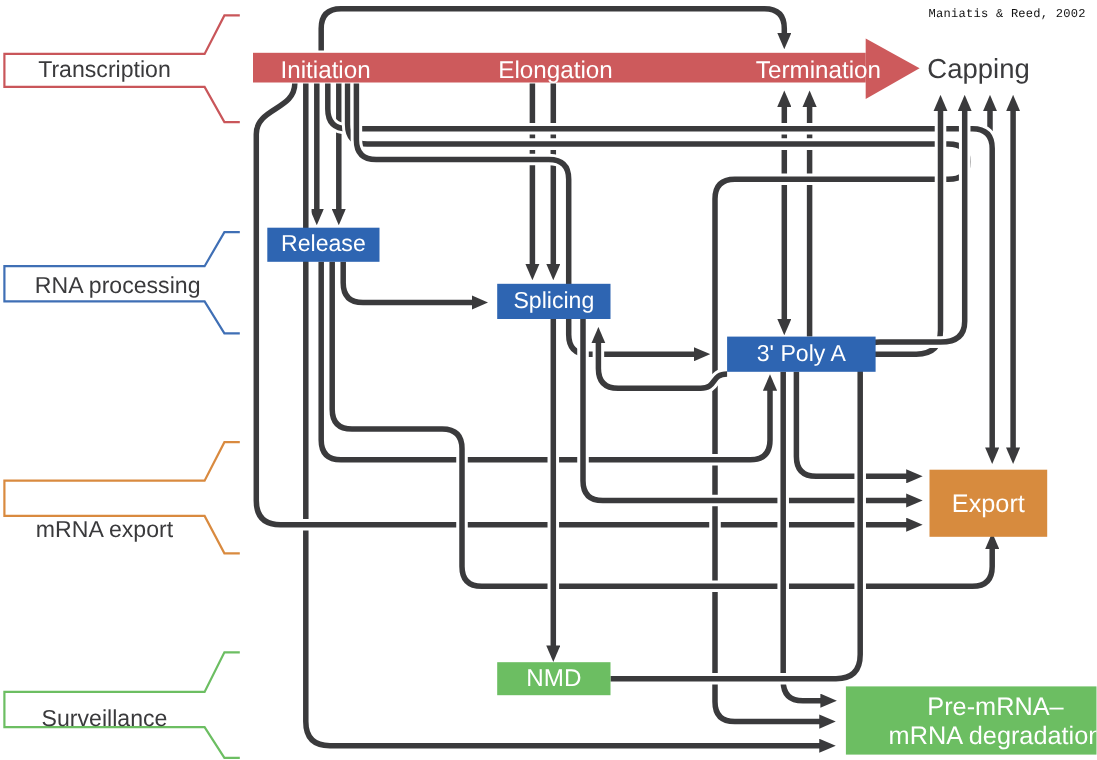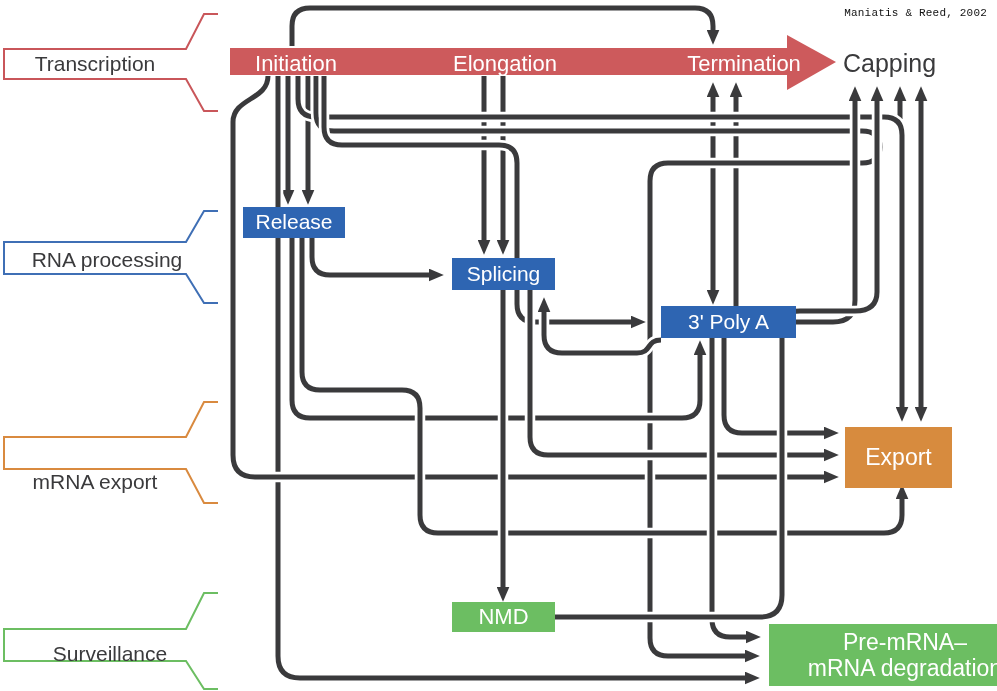--- a/index.html
+++ b/index.html
@@ -99,21 +99,21 @@
   <div class="bannerlab" style="left:296px;top:51px;">Initiation</div>
   <div class="bannerlab" style="left:505px;top:51px;">Elongation</div>
   <div class="bannerlab" style="left:704px;top:51px;margin-left:40px;">Termination</div>
   <div id="release" style="left:843px;top:49px;">Capping</div>
 
   <div id="caption" style="right:10px;top:7px;">Maniatis &amp; Reed, 2002</div>
 
   <div class="rowlab" style="left:4px;top:49px;width:182px;height:30px;">Transcription</div>
   <div class="rowlab" style="left:16px;top:242px;width:182px;height:35px;">RNA processing</div>
   <div class="rowlab" style="left:4px;top:437px;width:182px;height:32px;margin-top:29px;">mRNA export</div>
-  <div class="rowlab" style="left:19px;top:629px;width:182px;height:49px;">Surveillance</div>
+  <div class="rowlab" style="left:4px;top:629px;width:182px;height:49px;">Surveillance</div>
 
   <div class="box proc" style="left:243px;top:207px;width:102px;height:31px;background:var(--proc-blue);">Release</div>
   <div class="box proc" style="left:452px;top:258px;width:103px;height:32px;background:var(--proc-blue);">Splicing</div>
   <div class="box proc" style="left:661px;top:306px;width:135px;height:32px;background:var(--proc-blue);">3' Poly A</div>
   <div class="box" style="left:845px;top:427px;width:107px;height:61px;background:var(--export-orange);font-size:23px;">Export</div>
   <div class="box" style="left:452px;top:602px;width:103px;height:30px;background:var(--surv-green);font-size:22px;">NMD</div>
   <div class="box" style="left:769px;top:624px;width:272px;height:62px;background:var(--surv-green);font-size:23px;flex-direction:column;">
     <span>Pre-mRNA–</span>
     <span>mRNA degradation</span>
   </div>

